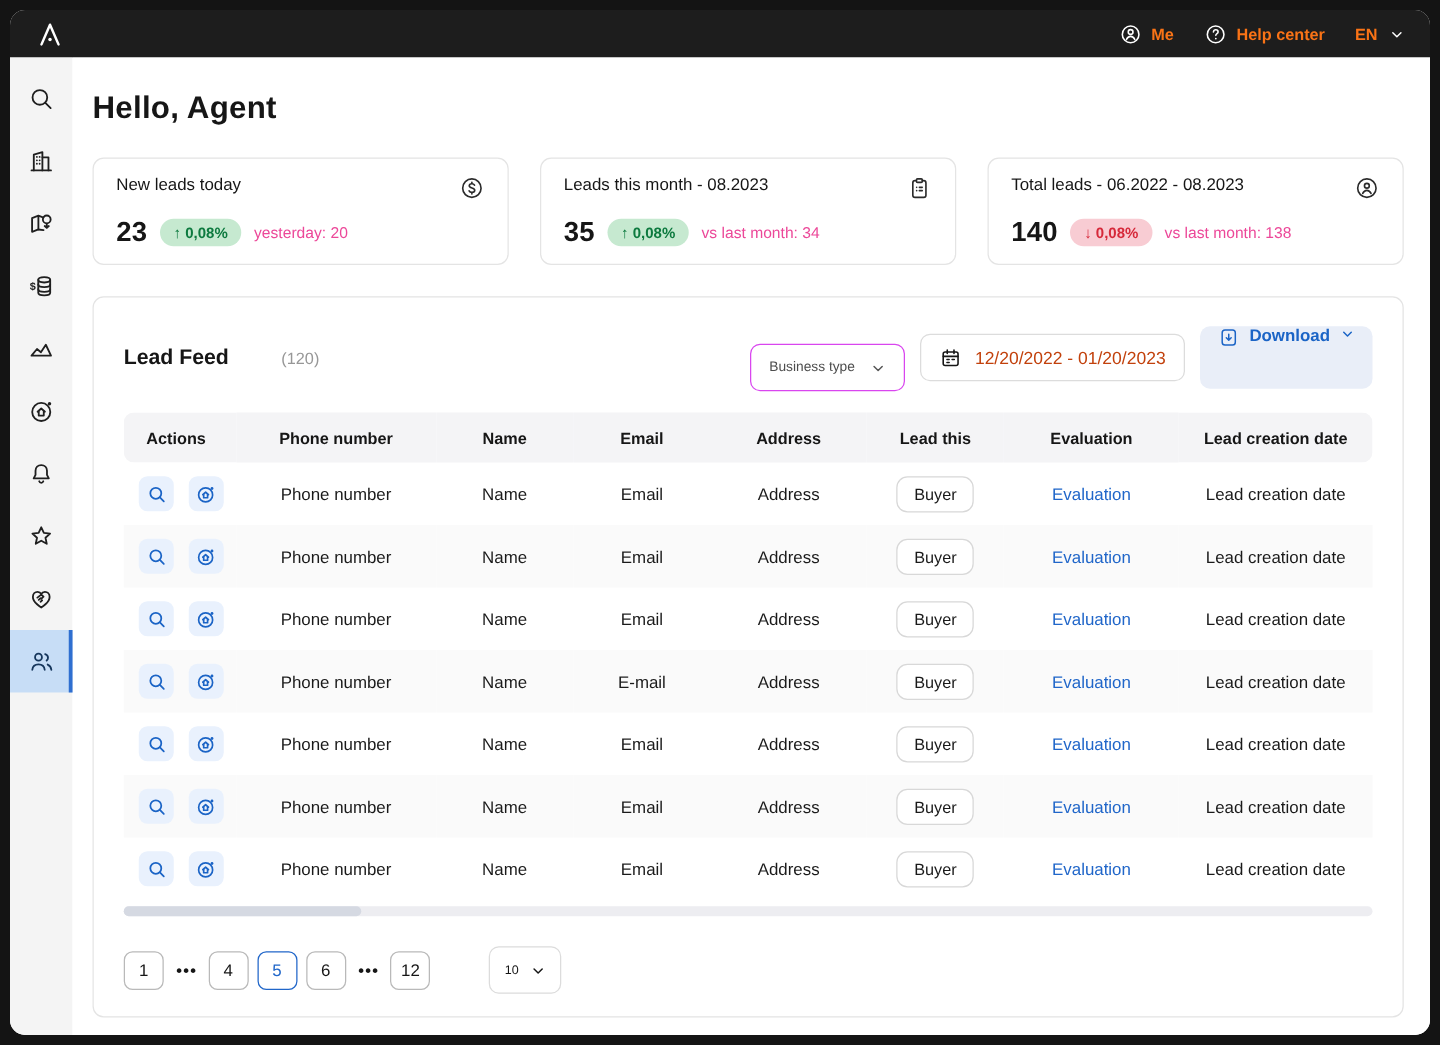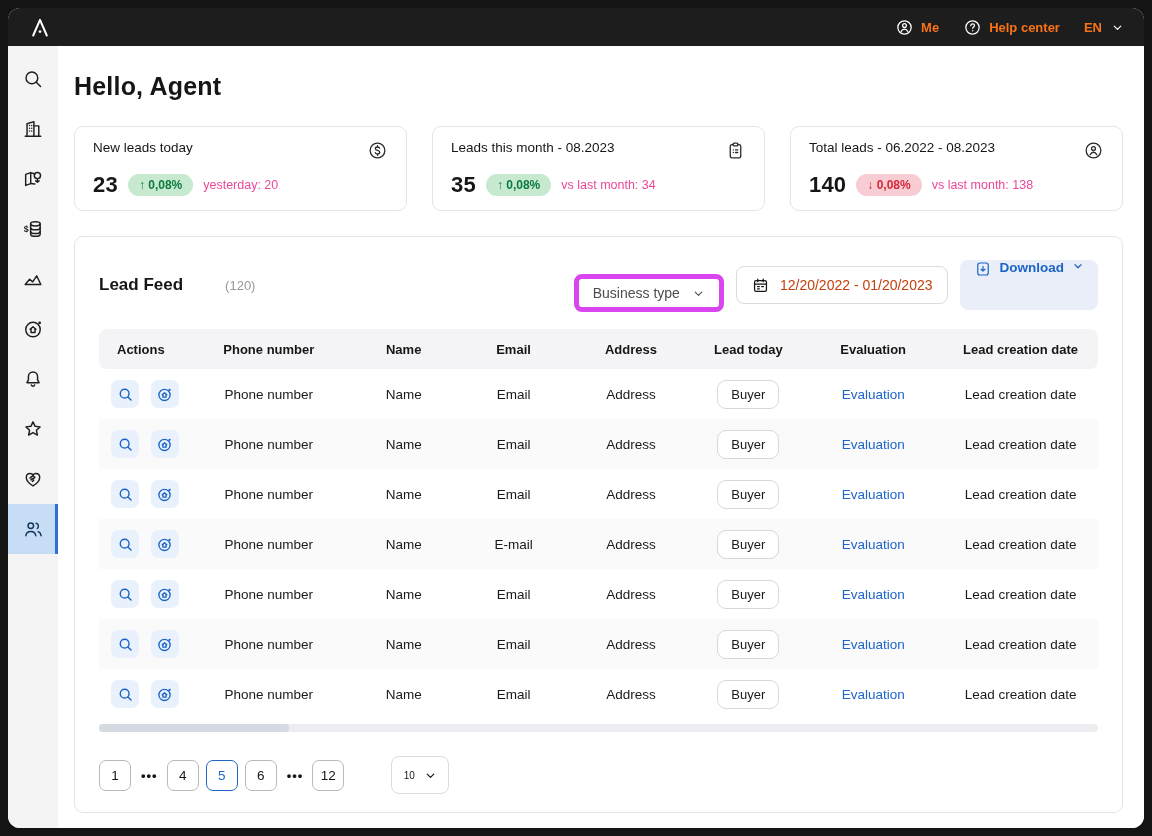--- a/index.html
+++ b/index.html
@@ -41,21 +41,21 @@
   .pill.up { background:#c6e9d0; color:#0d7a3f; }
   .pill.down { background:#f8ccd3; color:#d6293a; }
   .card-sub { font-size:12.5px; color:#ec4899; }
 
   
   .panel { border:1px solid #e4e4e4; border-radius:9px; padding:21px 24px 18px; }
   .panel-head { display:flex; align-items:center; margin-bottom:17px;gap:33px; }
   .panel-title { font-size:17px; font-weight:700; }
   .panel-count { font-size:13px; color:#979797; margin-left:9px; }
   .panel-controls { margin-left:auto; display:flex; align-items:center; gap:12px; }
-  .select-box { height:38px; border:5px solid #d946ef; border-radius:8px; display:flex; align-items:center; gap:12px; padding:0 14px; font-size:14px; color:#4d4d4d; background:#fff; cursor:pointer;margin-top:16px; }
+  .select-box { height:38px; border:1px solid #d946ef; border-radius:8px; display:flex; align-items:center; gap:12px; padding:0 14px; font-size:11px; color:#4d4d4d; background:#fff; cursor:pointer;margin-top:16px; }
   .date-box { height:38px; border:1px solid #dcdcdc; border-radius:8px; display:flex; align-items:center; gap:10px; padding:0 14px; font-size:14px; color:#c2410c; background:#fff; cursor:pointer; }
   .download-btn { height:50px; border:none; border-radius:8px; background:#e9eef8; color:#1b64c6; display:flex; align-items:flex-start; gap:8px; padding:0 14px; font-size:13.5px; font-weight:700; font-family:inherit; cursor:pointer; }
 
   
   table { width:100%; border-collapse:collapse; table-layout:fixed; }
   thead tr { background:#f4f4f6; }
   th { font-size:13px; font-weight:700; color:#161616; height:40px; text-align:center; }
   th:first-child { text-align:left; padding-left:18px; border-radius:8px 0 0 8px; }
   th:last-child { border-radius:0 8px 8px 0; }
   td { height:50px; font-size:13.5px; color:#1a1a1a; text-align:center; }
@@ -289,21 +289,21 @@
               <col style="width:14%">
               <col style="width:15.5%">
           </colgroup>
           <thead>
             <tr>
               <th>Actions</th>
               <th>Phone number</th>
               <th>Name</th>
               <th>Email</th>
               <th>Address</th>
-              <th>Lead today</th>
+              <th>Lead this</th>
               <th>Evaluation</th>
               <th>Lead creation date</th>
             </tr>
           </thead>
           <tbody>
 
               <tr class="lead-row">
                 <td class="c-actions">
                   <button class="icon-btn">
                     <svg viewBox="0 0 24 24" fill="none" stroke="currentColor" stroke-width="2" stroke-linecap="round">

